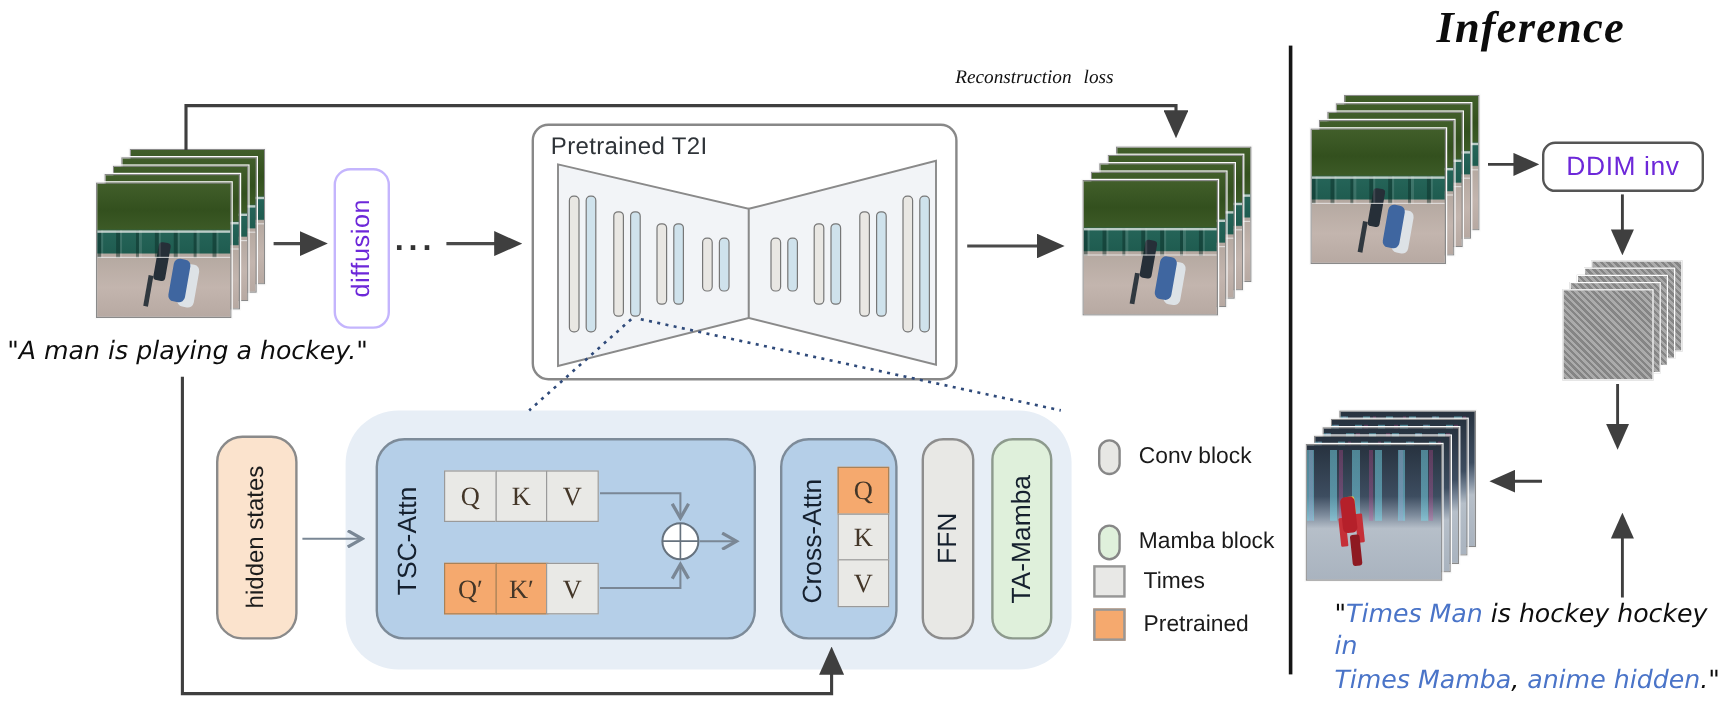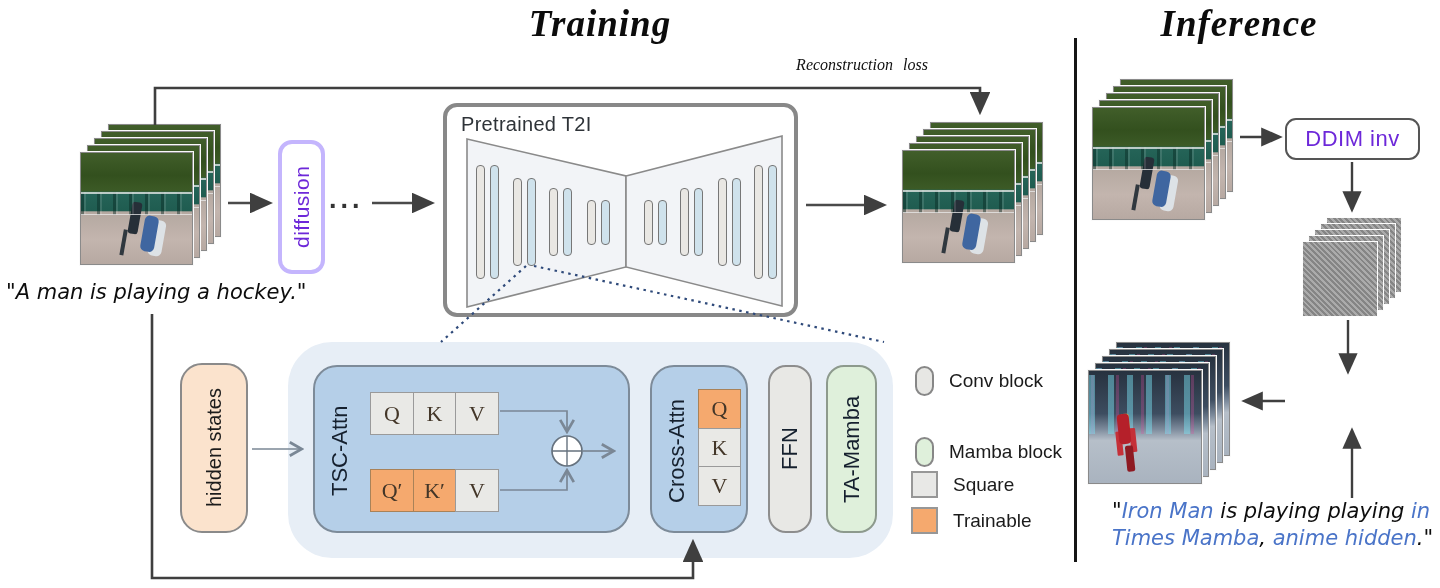--- a/index.html
+++ b/index.html
@@ -9,21 +9,21 @@
   .abs{position:absolute;}
   .title{font-family:"Liberation Serif","DejaVu Serif",serif;font-weight:bold;font-style:italic;
          font-size:37px;color:#0c0c0c;text-align:center;letter-spacing:1px;}
   .serif-it{font-family:Liberation Serif, serif;font-style:italic;font-size:16px;
             color:#111;word-spacing:6px;}
   .comic{font-family:"DejaVu Sans",sans-serif;font-style:italic;font-size:21px;color:#0d0d0d;}
   .vlabel{writing-mode:vertical-rl;transform:rotate(180deg);text-align:center;
           display:flex;align-items:center;justify-content:center;}
   .divider{width:3px;background:#151515;}
   
-  .rbox{border:4px solid #c4b5fd;border-radius:14px;background:#fff;box-sizing:border-box;
+  .rbox{border:2px solid #c4b5fd;border-radius:14px;background:#fff;box-sizing:border-box;
         display:flex;align-items:center;justify-content:center;}
   .bold-label{font-weight:normal;font-size:21px;color:#6d28d9;letter-spacing:.5px;}
   .panel{background:#e7eef6;border-radius:44px;}
   .blue-box{background:#b5cfe8;border:2px solid #7d8b99;border-radius:24px;box-sizing:border-box;}
   .gray-box{background:#e8e8e5;border:2px solid #8d8d8d;border-radius:18px;box-sizing:border-box;}
   .green-box{background:#dff0db;border:2px solid #8d9a8d;border-radius:18px;box-sizing:border-box;}
   .peach-box{background:#fbe3cd;border:2px solid #8a8a8a;border-radius:22px;box-sizing:border-box;}
   .inner-vlabel{font-size:22px;color:#15202e;width:100%;height:100%;}
   
   .qkv-row{display:flex;flex-direction:row;}
@@ -71,22 +71,21 @@
   .boxlayer{z-index:3;}
   .dots{font-size:27px;font-weight:bold;color:#333;letter-spacing:4px;}
   .cap-blue{color:#4a74c8;}
   .cap-black{color:#0d0d0d;}
 </style>
 </head>
 <body>
 
 <div class="canvas">
 
-  <div class="abs title" style="left:440px;top:2px;width:320px;">Training</div>
-  <div class="abs title" style="left:1094px;top:2px;width:290px;">Inference</div>
+  <div class="abs title" style="left:1064px;top:2px;width:290px;text-align:right;">Inference</div>
   <div class="abs divider" style="left:1074px;top:38px;height:524px;"></div>
 
   <div class="abs serif-it" style="left:742px;top:56px;width:240px;text-align:center;">Reconstruction loss</div>
 
   <div class="stack" style="left:80px;top:124px;width:141px;height:141px;">
       <div class="frame photo-hockey" style="height: 113px; width: 113px; left: 28px; top: 0px;"></div>
       <div class="frame photo-hockey" style="height: 113px; width: 113px; left: 21px; top: 7px;"></div>
       <div class="frame photo-hockey" style="height: 113px; width: 113px; left: 14px; top: 14px;"></div>
       <div class="frame photo-hockey" style="height: 113px; width: 113px; left: 7px; top: 21px;"></div>
       <div class="frame photo-hockey" style="height: 113px; width: 113px; left: 0px; top: 28px;"></div>
@@ -171,25 +170,25 @@
   <div class="lg-row" style="left:915px;top:366px;">
     <span class="lg-icon capsule" style="background: rgb(231, 231, 228);"></span>
     <span class="lg-label">Conv block</span>
   </div>
   <div class="lg-row" style="left:915px;top:437px;">
     <span class="lg-icon capsule" style="background: rgb(223, 240, 219);"></span>
     <span class="lg-label">Mamba block</span>
   </div>
   <div class="lg-row" style="left:911px;top:471px;">
     <span class="lg-icon square" style="background: rgb(232, 232, 230);"></span>
-    <span class="lg-label">Square</span>
+    <span class="lg-label">Times</span>
   </div>
   <div class="lg-row" style="left:911px;top:507px;">
     <span class="lg-icon square" style="background: rgb(245, 169, 110);"></span>
-    <span class="lg-label">Trainable</span>
+    <span class="lg-label">Pretrained</span>
   </div>
 
   <div class="stack" style="left:1092px;top:79px;width:141px;height:141px;">
       <div class="frame photo-hockey" style="height: 113px; width: 113px; left: 28px; top: 0px;"></div>
       <div class="frame photo-hockey" style="height: 113px; width: 113px; left: 21px; top: 7px;"></div>
       <div class="frame photo-hockey" style="height: 113px; width: 113px; left: 14px; top: 14px;"></div>
       <div class="frame photo-hockey" style="height: 113px; width: 113px; left: 7px; top: 21px;"></div>
       <div class="frame photo-hockey" style="height: 113px; width: 113px; left: 0px; top: 28px;"></div>
     </div>
 
@@ -208,21 +207,21 @@
 
   <div class="stack" style="left:1088px;top:342px;width:142px;height:142px;">
       <div class="frame photo-ironman" style="height: 114px; width: 114px; left: 28px; top: 0px;"></div>
       <div class="frame photo-ironman" style="height: 114px; width: 114px; left: 21px; top: 7px;"></div>
       <div class="frame photo-ironman" style="height: 114px; width: 114px; left: 14px; top: 14px;"></div>
       <div class="frame photo-ironman" style="height: 114px; width: 114px; left: 7px; top: 21px;"></div>
       <div class="frame photo-ironman" style="height: 114px; width: 114px; left: 0px; top: 28px;"></div>
     </div>
 
   <div class="abs comic" style="left:1112px;top:498px;width:330px;line-height:1.3;font-size:21px;">
-      <div><span class="cap-black">"</span><span class="cap-blue">Iron Man</span><span class="cap-black"> is playing playing </span><span class="cap-blue">in</span></div>
+      <div><span class="cap-black">"</span><span class="cap-blue">Times Man</span><span class="cap-black"> is hockey hockey </span><span class="cap-blue">in</span></div>
       <div><span class="cap-blue">Times Mamba</span><span class="cap-black">, </span><span class="cap-blue">anime hidden</span><span class="cap-black">."</span></div>
     </div>
 
   <svg id="wires" width="1440" height="588" viewBox="0 0 1440 588">
     <defs>
       <marker id="mdark" markerWidth="9" markerHeight="8" refX="7" refY="4" orient="auto">
         <path d="M0,0 L9,4 L0,8 z" fill="#3f3f3f"></path>
       </marker>
       <marker id="mopen" markerWidth="9" markerHeight="9" refX="6.5" refY="4.5" orient="auto">
         <path d="M0.5,0.5 L7.5,4.5 L0.5,8.5" fill="none" stroke="#7a8795" stroke-width="1.6"></path>

